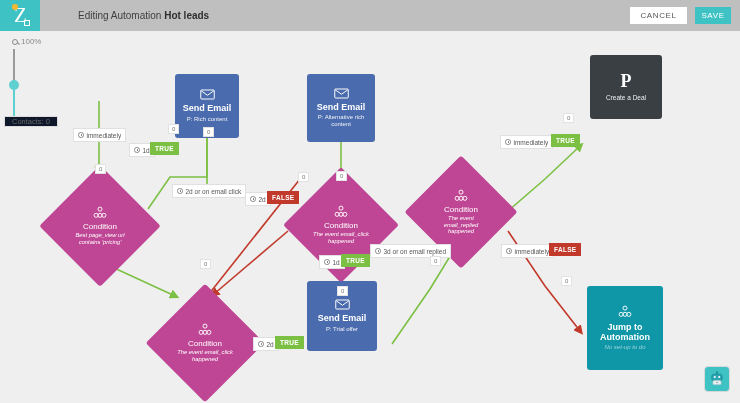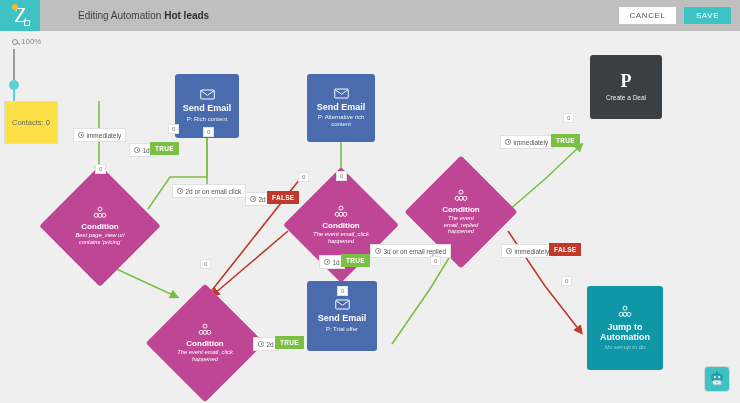--- a/index.html
+++ b/index.html
@@ -42,21 +42,21 @@
     padding-right: 9px;
   }
   .btn-cancel {
     background: #ffffff; color: #555; border: none;
     font-size: 8px; letter-spacing: .6px;
     width: 57px; height: 17px; cursor: pointer;
   }
   .btn-save {
     background: #3fc2c4; color: #ffffff; border: none;
     font-size: 8px; letter-spacing: .6px;
-    width: 47px; height: 17px; cursor: pointer;
+    width: 36px; height: 17px; cursor: pointer;
   }
 
   
   .canvas {
     position: absolute; left: 0; top: 31px;
     width: 740px; height: 372px; background: #efefef; overflow: hidden; border-radius: 10px;
   }
   svg.edges { position: absolute; left: 0; top: 0; width: 740px; height: 372px; }
 
   
@@ -73,23 +73,23 @@
     background: #8a8a8a; right: -3px; bottom: 0; transform: rotate(45deg);
   }
   .slider { position: absolute; left: 13px; top: 18px; width: 2px; height: 72px; }
   .slider .track-up { position: absolute; left: 0; top: 0; width: 1.5px; height: 36px; background: #9a9a9a; }
   .slider .track-dn { position: absolute; left: 0; top: 36px; width: 1.5px; height: 36px; background: #5fd0d2; }
   .slider .knob {
     position: absolute; left: -4px; top: 31px; width: 10px; height: 10px;
     border-radius: 50%; background: #5fd0d2; cursor: pointer;
   }
   .contacts {
-    position: absolute; left: 4px; top: 70px;
-    background: #fde047; border: 1px solid #dcdcdc;
-    font-size: 7.5px; color: #666; padding: 16px 7px;
+    position: absolute; left: 4px; top: 85px;
+    background: #0f172a; border: 1px solid #dcdcdc;
+    font-size: 7.5px; color: #666; padding: 0 7px;
   }
 
   
   .node { position: absolute; }
   .box {
     display: flex; flex-direction: column; align-items: center;
     justify-content: center; color: #fff; text-align: center;
     border-radius: 3px;
   }
   .box .nlabel { font-size: 9px; font-weight: bold; margin-top: 3px; line-height: 1.15; }
@@ -109,21 +109,21 @@
   .diamond { position: absolute; }
   .diamond .dshape {
     position: absolute; left: 0; top: 0; width: 100%; height: 100%;
     background: #bf4694; transform: rotate(45deg); border-radius: 3px;
   }
   .diamond .dcontent {
     position: absolute; left: 0; top: 0; width: 100%; height: 100%;
     display: flex; flex-direction: column; align-items: center; justify-content: center;
     color: #fff; text-align: center; pointer-events: none;
   }
-  .diamond .nlabel { font-size: 8px; font-weight: bold; margin-top: 2px; }
+  .diamond .nlabel { font-size: 8px; font-weight: normal; margin-top: 2px; }
   .diamond .nsub { font-size: 5.8px; font-style: italic; line-height: 1.2; width: 74%; margin-top: 1px; }
 
   
   .elabel {
     position: absolute; background: #ffffff; border: 1px solid #e0e0e0;
     font-size: 6.5px; color: #555; padding: 2.5px 4px; white-space: nowrap;
     display: flex; align-items: center; gap: 3px;
   }
   .clockico {
     width: 5.5px; height: 5.5px; border: 1px solid #8a8a8a; border-radius: 50%;

